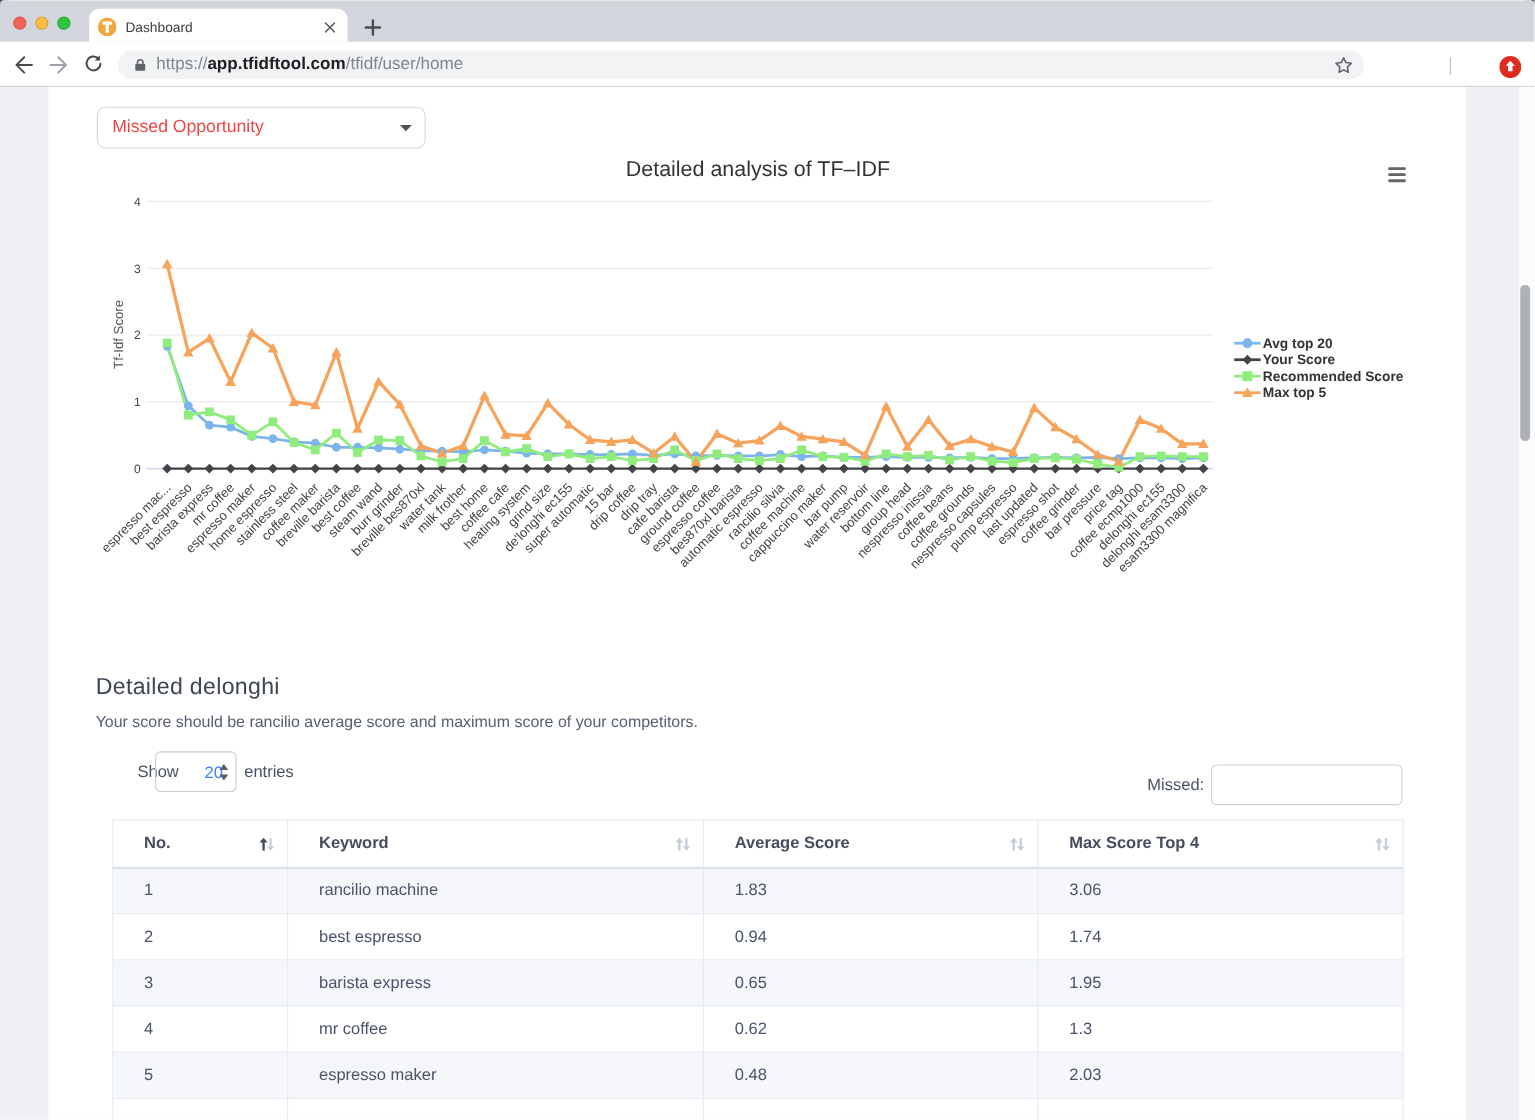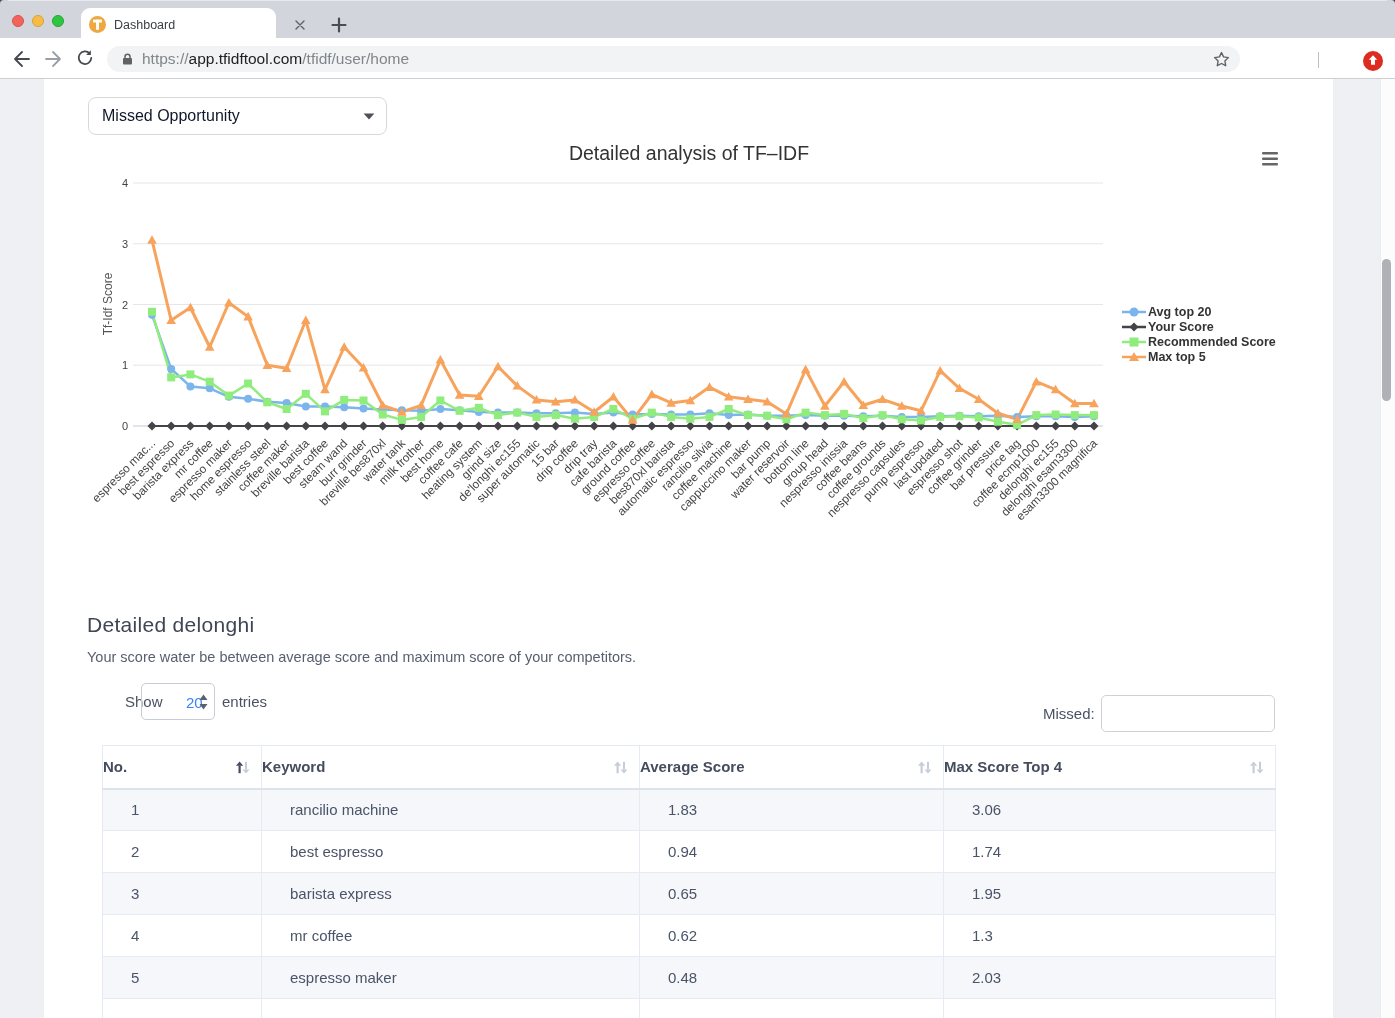--- a/index.html
+++ b/index.html
@@ -7,49 +7,49 @@
 #stage { position:relative; width:1395px; height:1018px; background:#eef0f4; }
 
 
 #tabstrip { position:absolute; left:0; top:0; width:1395px; height:38px; background:#d2d6dc; }
 #corner-l,#corner-r { position:absolute; top:0; width:4px; height:4px; background:#474b52; }
 #corner-l { left:0; } #corner-r { right:0; }
 #corner-l:after,#corner-r:after { content:""; position:absolute; width:8px; height:8px; background:#d2d6dc; border-radius:4px; top:0; }
 #corner-l:after { left:0; } #corner-r:after { right:0; }
 #topline { position:absolute; left:8px; top:0; width:1379px; height:1px; background:#e6e8ea; z-index:5; }
 .light { position:absolute; top:15px; width:12px; height:12px; border-radius:50%; box-sizing:border-box; border:1px solid rgba(0,0,0,0.12); }
-#tab { position:absolute; left:81px; top:8px; width:195px; height:30px; background:#fff; border-radius:9px 9px 0 0;text-align:right; }
+#tab { position:absolute; left:81px; top:8px; width:235px; height:30px; background:#fff; border-radius:9px 9px 0 0;text-align:right; }
 #tab .fav { position:absolute; left:8px; top:8px; }
 #tab .ttl { position:absolute; left:33px; top:9.5px; font-size:12.5px; color:#3c4043; }
 #newtab { position:absolute; left:331px; top:16.5px; }
 #toolbar { position:absolute; left:0; top:38px; width:1395px; height:41px; background:#fff; border-bottom:1px solid #cdcfd2; }
 #omnibox { position:absolute; left:107px; top:8px; width:1133px; height:26px; border-radius:13px; background:#f1f3f4; }
 #urltext { position:absolute; left:35px; top:4px; font-size:15.5px; color:#80868b; white-space:nowrap; }
-#urltext b { color:#202124; font-weight:normal; }
+#urltext b { color:#202124; font-weight:bold; }
 .tbico { position:absolute; top:0; }
 #sep { position:absolute; left:1318px; top:14px; width:1px; height:16px; background:#bcbfc2; }
 
 
 #card { position:absolute; left:44px; top:79px; width:1289px; height:939px; background:#fff; }
 #dropdown { position:absolute; left:44px; top:18px; width:299px; height:38px; border:1px solid #d8d8d8; border-radius:8px; }
-#dropdown span { position:absolute; left:13px; top:9px; font-size:16px; color:#0f172a; }
+#dropdown span { position:absolute; left:13px; top:9px; font-size:16px; color:#ef4444; }
 #dropdown svg { position:absolute; right:11px; top:15px; }
 #chart { position:absolute; left:43px; top:61px; }
 #h2 { position:absolute; left:43px; top:534px; font-size:21px; font-weight:normal; color:#3e4555; letter-spacing:0.3px; }
 #sub { position:absolute; left:43px; top:570px; font-size:14.5px; color:#565f6e; }
 #showlab { position:absolute; left:57px; top:614px; font-size:15px; color:#4a5262;margin-left:24px; }
 #selbox { position:absolute; left:97px; top:604px; width:74px; height:37px; border:1px solid #c8ccd4; border-radius:5px; }
 #selbox .v { position:absolute; left:12px; top:10px; font-size:15px; color:#3b82f6;margin-left:32px; }
 #entlab { position:absolute; left:178px; top:614px; font-size:15px; color:#4a5262;text-align:center; }
 
 #searchlab { position:absolute; left:999px; top:626px; font-size:15px; color:#4a5262; }
 #searchbox { position:absolute; left:1057px; top:616px; width:174px; height:37px; border:1px solid #ced2d8; border-radius:5px; }
 
 table { position:absolute; left:58px; top:666px; width:1174px; border-collapse:collapse; table-layout:fixed; }
-th { height:43px; text-align:left; font-size:15px; color:#454d5d; border:1px solid #e5ebf2; border-bottom:2px solid #dbe3eb; position:relative; }
+th { height:43px; text-align:left; padding-left:28px; font-size:15px; color:#454d5d; border:1px solid #e5ebf2; border-bottom:2px solid #dbe3eb; position:relative; }
 th svg { position:absolute; right:10px; top:15px; }
 td { height:42px; padding-left:28px; font-size:15px; color:#4a5468; border:1px solid #e5ebf2; }
 tr.odd td { background:#f5f7fa; }
 tr.cut td { height:26px; border-bottom:none; }
 
 
 #gutter { position:absolute; left:1333px; top:79px; width:47px; height:939px; background:#eef0f4; }
 #sbtrack { position:absolute; left:1380px; top:79px; width:15px; height:939px; background:#fcfcfd; border-left:1px solid #ebecee; }
 #sbthumb { position:absolute; left:1382px; top:259px; width:9px; height:142px; border-radius:4.5px; background:#aeb1b5; }
 
@@ -398,21 +398,21 @@
         <rect x="1042.5" y="197.5" width="9" height="9" fill="#90ed7d"></rect>
         <text x="1061" y="206" class="leglab">Recommended Score</text>
         <line x1="1035" y1="217" x2="1059" y2="217" stroke="#f7a35c" stroke-width="2.5"></line>
         <path d="M1047 212L1052 221L1042 221Z" fill="#f7a35c"></path>
         <text x="1061" y="221" class="leglab">Max top 5</text>
         <rect x="1175" y="12.0" width="16" height="2.6" rx="1" fill="#666"></rect>
         <rect x="1175" y="17.5" width="16" height="2.6" rx="1" fill="#666"></rect>
         <rect x="1175" y="23.0" width="16" height="2.6" rx="1" fill="#666"></rect>
 </svg>
     <div id="h2">Detailed delonghi</div>
-    <div id="sub">Your score water be between average score and maximum score of your competitors.</div>
+    <div id="sub">Your score should be rancilio average score and maximum score of your competitors.</div>
     <div id="showlab">Show</div>
     <span id="selbox">
         <span class="v">20</span>
         <svg style="position:absolute;right:5px;top:9px" width="11" height="18" viewBox="0 0 11 18">
           <path d="M5.5 1.5L9.5 7H1.5Z" fill="#59606e"></path>
           <path d="M5.5 16.5L9.5 11H1.5Z" fill="#59606e"></path>
         </svg>
       </span>
     <div id="entlab">entries</div>
     <div id="searchlab">Missed:</div>

